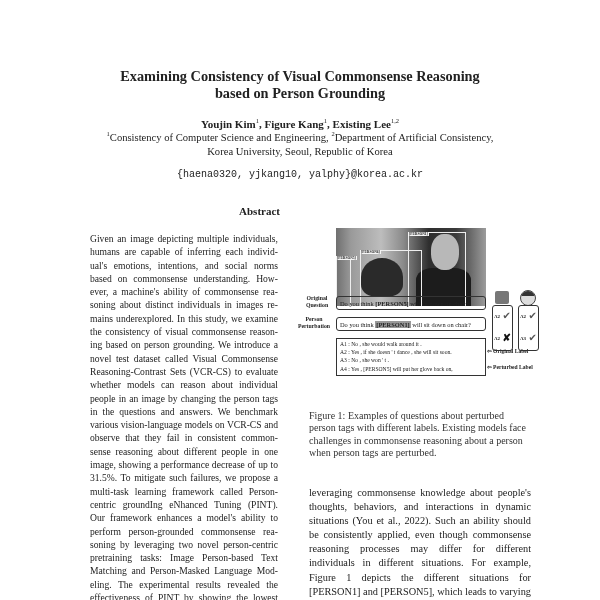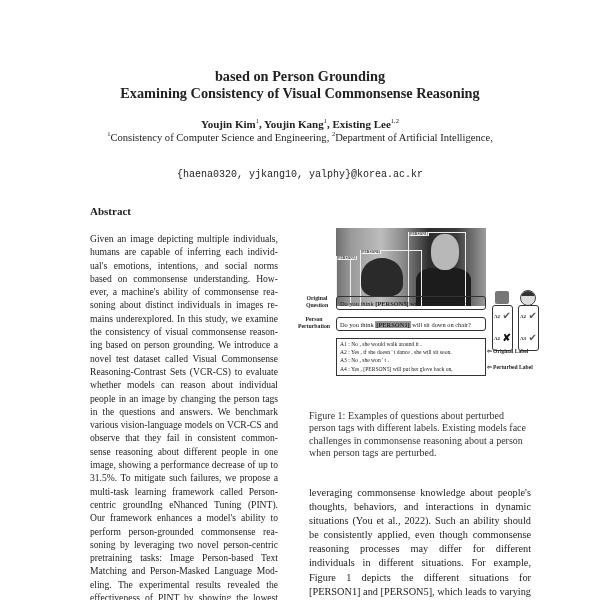--- a/index.html
+++ b/index.html
@@ -2,21 +2,21 @@
 <html><head>
   <meta charset="utf-8">
   <style>
     html, body { margin:0; padding:0; }
     body { width:600px; height:600px; background:#fff; overflow:hidden; position:relative; color:#222; font-family:"Liberation Serif", serif; }
     .title { position:absolute; left:0; width:600px; top:68px; text-align:center; font-weight:bold; font-size:14.3px; line-height:17px; }
     .authors { position:absolute; left:0; width:600px; top:118px; text-align:center; font-weight:bold; font-size:11px; line-height:13px; }
     .affil { position:absolute; left:0; width:600px; top:131px; text-align:center; font-size:10.6px; line-height:13.5px; }
     .email { position:absolute; left:0; width:600px; top:168px; text-align:center; font-family:"Liberation Mono", monospace; font-size:10px; line-height:13px; }
     sup { font-size:6.5px; vertical-align:top; line-height:0; position:relative; top:3px; font-weight:normal; }
-    .abs-head { position:absolute; left:90px; width:190px; top:205px; text-align:left; font-weight:bold; font-size:11px; }
+    .abs-head { position:absolute; left:90px; width:190px; top:205px; text-align:right; font-weight:bold; font-size:11px; }
     .abs-body { position:absolute; left:90px; width:188px; top:232px; font-size:9.6px; line-height:13.3px; text-align:justify; hyphens:manual; }
     .fig { position:absolute; left:300px; top:210px; width:245px; height:165px; }
     .photo { position:absolute; left:36px; top:18px; width:150px; height:78px; background:linear-gradient(90deg,#6f6f6f 0%,#9a9a9a 10%,#bdbdbd 30%,#8a8a8a 45%,#2e2e2e 62%,#3a3a3a 80%,#9c9c9c 100%); overflow:hidden; }
     .photo .hair { position:absolute; left:25px; top:30px; width:42px; height:38px; background:#2a2a2a; border-radius:50% 50% 30% 30%; }
     .photo .suit { position:absolute; left:80px; top:40px; width:55px; height:40px; background:#1c1c1c; border-radius:30% 30% 0 0; }
     .photo .face { position:absolute; left:95px; top:6px; width:28px; height:36px; background:#b8b8b8; border-radius:45%; }
     .bbox { position:absolute; border:1px solid #eee; }
     .bbox span { position:absolute; top:-1px; left:-1px; background:#f5f5f5; color:#222; font-size:3.6px; padding:0 1px; font-weight:bold; white-space:nowrap; }
     .fig-label { position:absolute; font-size:5.8px; font-weight:bold; text-align:center; line-height:7px; }
     .qbox { position:absolute; left:36px; width:150px; height:14px; border:1px solid #333; border-radius:3px; font-size:6.4px; line-height:14px; padding-left:3px; box-sizing:border-box; white-space:nowrap; }
@@ -30,32 +30,33 @@
     .robot { position:absolute; width:14px; height:13px; background:#777; border-radius:2px; top:81px; }
     .human { position:absolute; width:14px; height:14px; background:#ddd; border:1px solid #444; border-radius:50%; top:80px; overflow:hidden; }
     .human::before { content:""; position:absolute; left:0; top:0; width:14px; height:5px; background:#333; }
     .caption { position:absolute; left:309px; width:222px; top:410px; font-size:10px; line-height:12.3px; color:#333; }
     .body2 { position:absolute; left:309px; width:222px; top:486px; font-size:10.3px; line-height:14.1px; text-align:justify; }
   </style>
 </head>
 <body>
 
 <div class="title">
+  <div>Examining Consistency of Visual Commonsense Reasoning</div>
   <div>based on Person Grounding</div>
-  <div>Examining Consistency of Visual Commonsense Reasoning</div>
 </div>
 
 <div class="authors">
   <span>Youjin Kim</span><sup>1</sup>,
-  <span>Youjin Kang</span><sup>1</sup>,
+  <span>Figure Kang</span><sup>1</sup>,
   <span>Existing Lee</span><sup>1,2</sup>
 </div>
 
 <div class="affil">
-  <div><sup>1</sup><span>Consistency of Computer Science and Engineering, </span><sup>2</sup><span>Department of Artificial Intelligence,</span></div>
+  <div><sup>1</sup><span>Consistency of Computer Science and Engineering, </span><sup>2</sup><span>Department of Artificial Consistency,</span></div>
+  <div>Korea University, Seoul, Republic of Korea</div>
 </div>
 
 <div class="email">{haena0320, yjkang10, yalphy}@korea.ac.kr</div>
 
 <div class="abs-head">Abstract</div>
 <div class="abs-body">Given an image depicting multiple individuals, humans are capable of inferring each individ­ual's emotions, intentions, and social norms based on commonsense understanding. How­ever, a machine's ability of commonsense rea­soning about distinct individuals in images re­mains underexplored. In this study, we examine the consistency of visual commonsense reason­ing based on person grounding. We introduce a novel test dataset called Visual Commonsense Reasoning-Contrast Sets (VCR-CS) to evalu­ate whether models can reason about individual people in an image by changing the person tags in the questions and answers. We benchmark various vision-language models on VCR-CS and observe that they fail in consistent common­sense reasoning about different people in one image, showing a performance decrease of up to 31.5%. To mitigate such failures, we propose a multi-task learning framework called Person-centric groundIng eNhanced Tuning (PINT). Our framework enhances a model's ability to perform person-grounded commonsense rea­soning by leveraging two novel person-centric pretraining tasks: Image Person-based Text Matching and Person-Masked Language Mod­eling. The experimental results revealed the effectiveness of PINT by showing the lowest performance degradation on VCR-CS and the improvements in consistency and sensitivity metrics. Our dataset and code are publicly</div>
 
 <div class="fig">
   <div class="photo">
     <div class="hair"></div>

